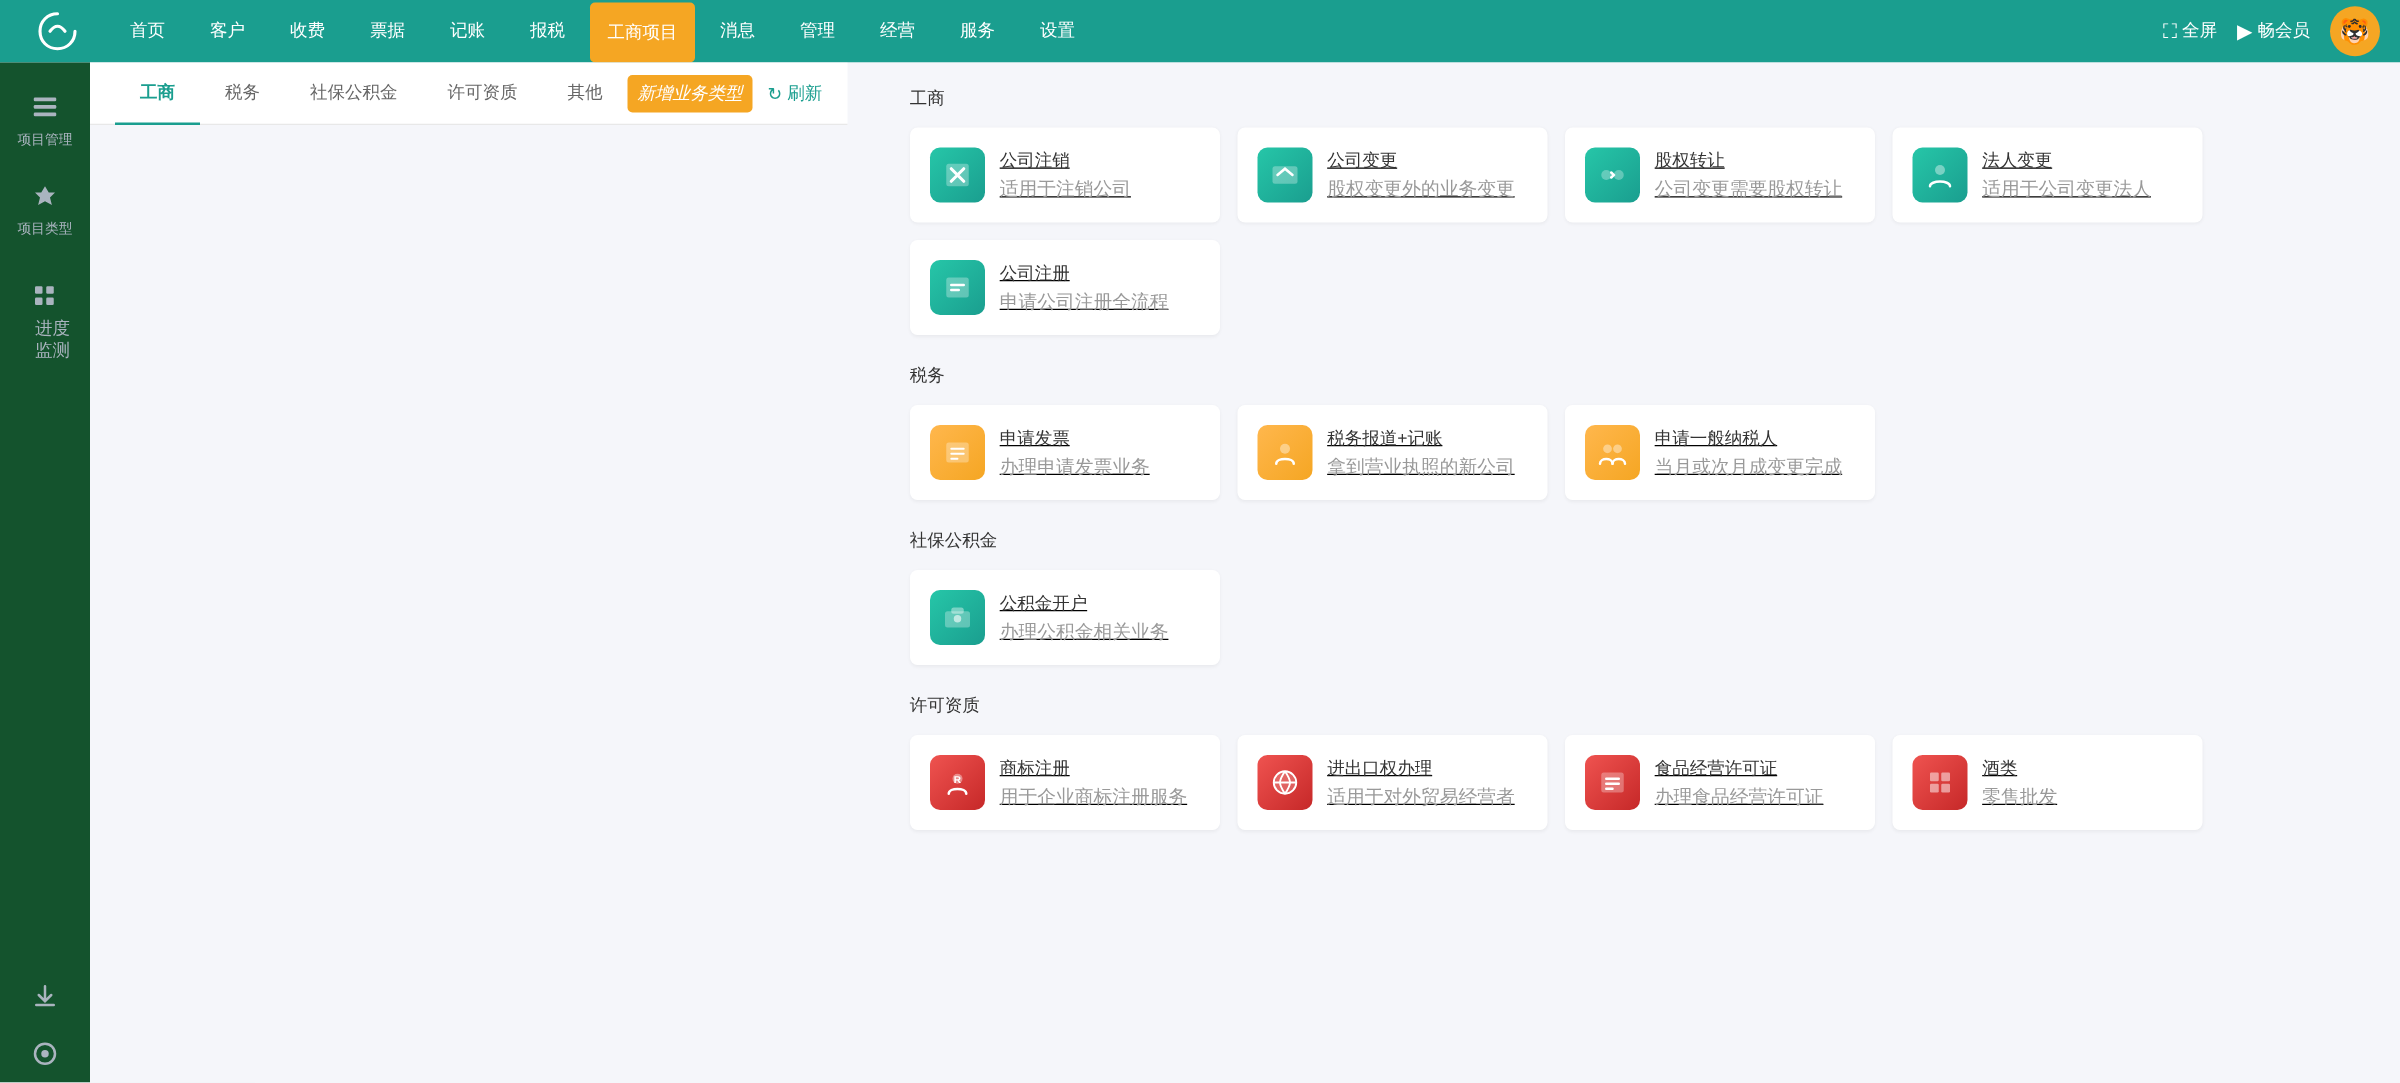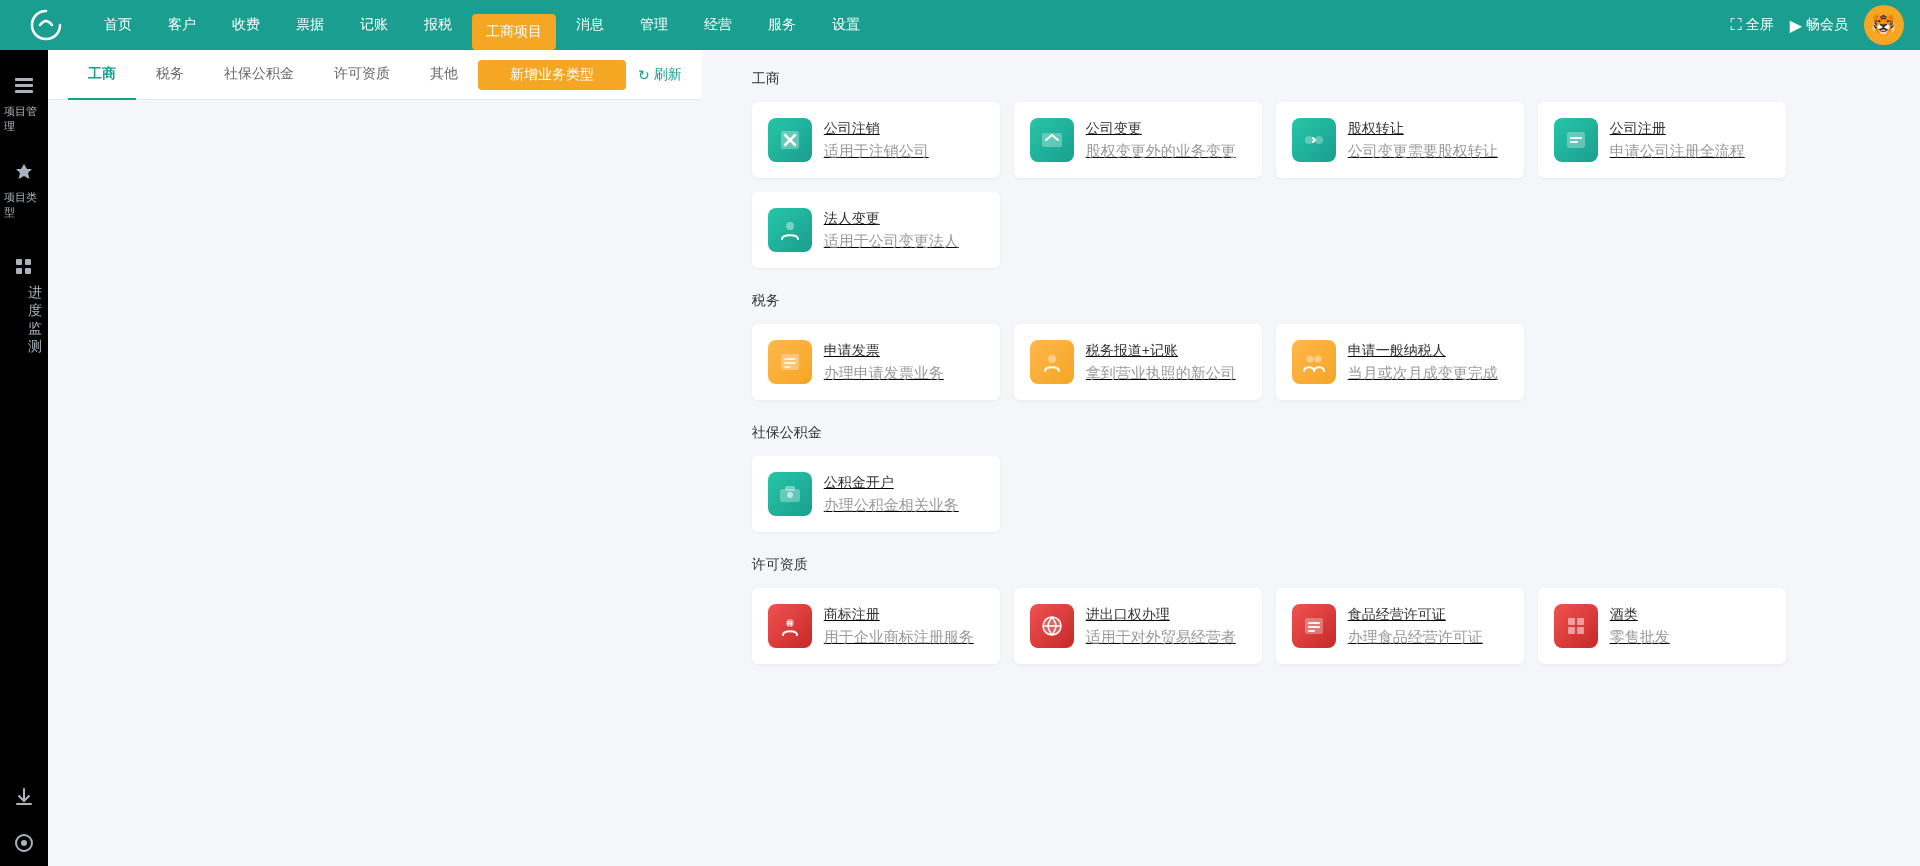--- a/index.html
+++ b/index.html
@@ -42,21 +42,21 @@
       display: flex;
       align-items: center;
       cursor: pointer;
       font-size: 14px;
       white-space: nowrap;
     }
     .nav-item.active {
       background: #f5a623;
       border-radius: 4px;
       margin: 0 2px;
-      height: 36px;
+      height: 48px;
       padding: 0 14px;
     }
     .nav-right {
       display: flex;
       align-items: center;
       gap: 16px;
       color: #fff;
       font-size: 14px;
     }
     .nav-right-item {
@@ -78,22 +78,22 @@
     }
 
     
     .main-layout {
       display: flex;
       height: 816px;
     }
 
     
     .sidebar {
-      width: 48px;
-      background: #000000;
+      width: 72px;
+      background: #14532d;
       display: flex;
       flex-direction: column;
       align-items: center;
       padding-top: 10px;
     }
     .sidebar-item {
       width: 100%;
       display: flex;
       flex-direction: column;
       align-items: center;
@@ -161,25 +161,26 @@
     .tab-actions {
       margin-left: auto;
       display: flex;
       align-items: center;
       gap: 12px;
     }
     .btn-new {
       background: #f5a623;
       color: #fff;
       border: none;
-      padding: 6px 32px;
+      padding: 6px 8px;
       border-radius: 4px;
       cursor: pointer;
       font-size: 14px;
       white-space: nowrap;
+      font-style: italic;
     }
     .btn-refresh {
       color: #1a9e8f;
       cursor: pointer;
       font-size: 14px;
       display: flex;
       align-items: center;
       gap: 4px;
       white-space: nowrap;
     }
@@ -384,39 +385,39 @@
               </svg>
             </div>
             <div class="card-text">
               <span class="card-title">股权转让</span>
               <span class="card-desc">公司变更需要股权转让</span>
             </div>
           </div>
           <div class="card">
             <div class="card-icon teal">
               <svg width="26" height="26" viewBox="0 0 26 26" fill="none">
+                <circle cx="13" cy="9" r="4" fill="rgba(255,255,255,0.4)"></circle>
+                <path d="M5 22 C5 17 21 17 21 22" stroke="#fff" stroke-width="2" fill="none" stroke-linecap="round"></path>
+              </svg>
+            </div>
+            <div class="card-text">
+              <span class="card-title">法人变更</span>
+              <span class="card-desc">适用于公司变更法人</span>
+            </div>
+          </div>
+          <div class="card">
+            <div class="card-icon teal">
+              <svg width="26" height="26" viewBox="0 0 26 26" fill="none">
                 <rect x="4" y="5" width="18" height="16" rx="2" fill="rgba(255,255,255,0.3)"></rect>
                 <path d="M8 11 L18 11 M8 15 L14 15" stroke="#fff" stroke-width="2" stroke-linecap="round"></path>
               </svg>
             </div>
             <div class="card-text">
               <span class="card-title">公司注册</span>
               <span class="card-desc">申请公司注册全流程</span>
-            </div>
-          </div>
-          <div class="card">
-            <div class="card-icon teal">
-              <svg width="26" height="26" viewBox="0 0 26 26" fill="none">
-                <circle cx="13" cy="9" r="4" fill="rgba(255,255,255,0.4)"></circle>
-                <path d="M5 22 C5 17 21 17 21 22" stroke="#fff" stroke-width="2" fill="none" stroke-linecap="round"></path>
-              </svg>
-            </div>
-            <div class="card-text">
-              <span class="card-title">法人变更</span>
-              <span class="card-desc">适用于公司变更法人</span>
             </div>
           </div>
         </div>
       </div>
 
       <div>
         <div class="section-title">税务</div>
         <div class="cards-grid">
           <div class="card">
             <div class="card-icon orange">

